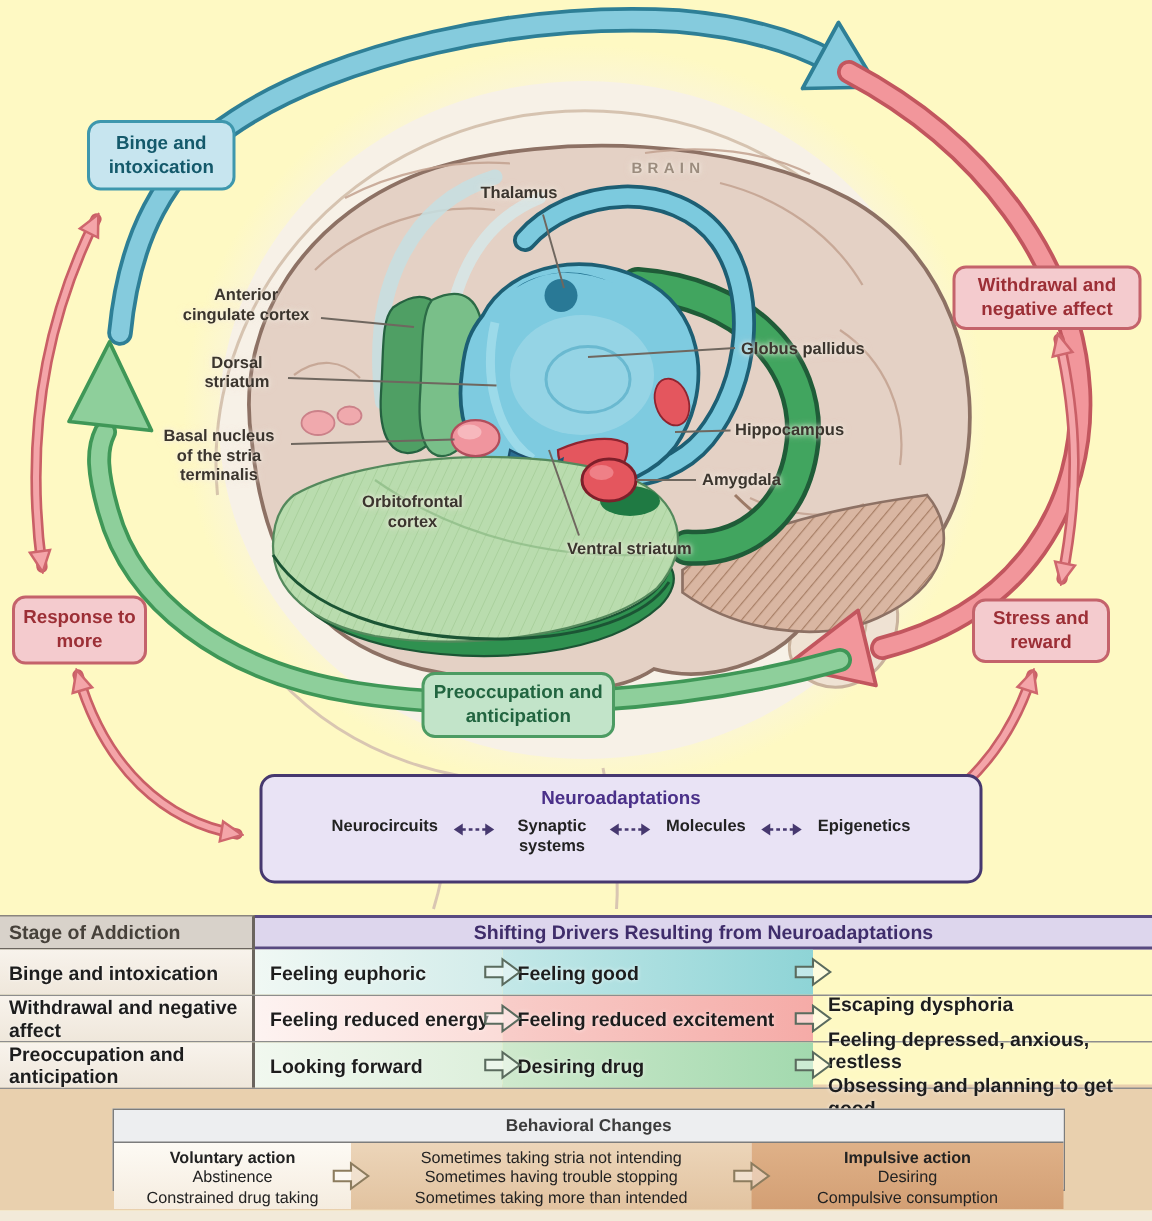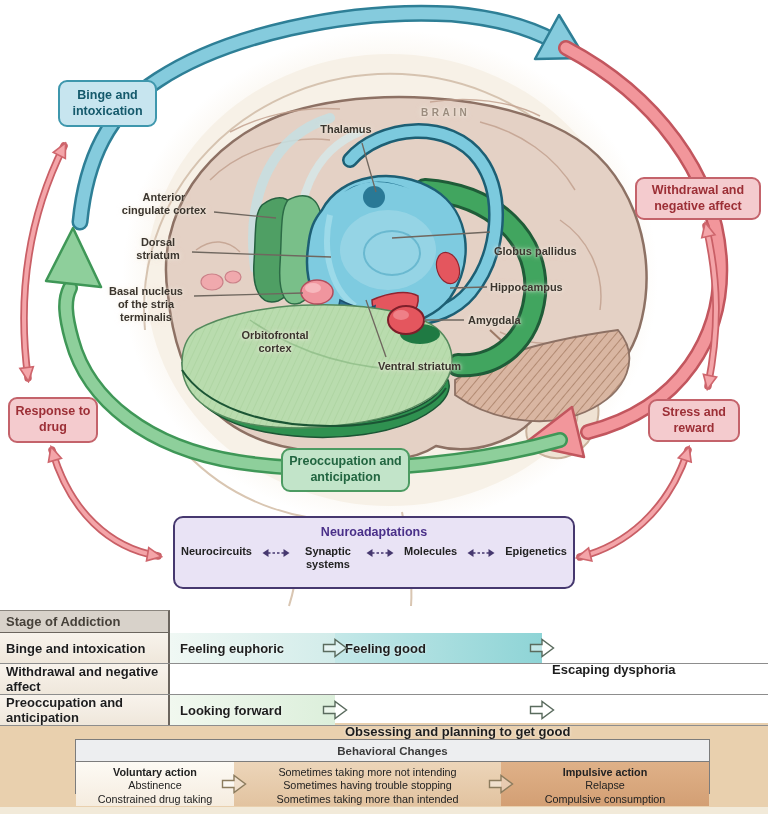--- a/index.html
+++ b/index.html
@@ -1,18 +1,18 @@
 <!DOCTYPE html>
 <html><head>
 <meta charset="utf-8">
 <style>
   html,body{margin:0;padding:0;background:#c9c2b8;}
   #stage{
     position:relative;width:768px;height:814px;overflow:hidden;
-    background:#ffffff;
+    background:#fef9c3;
     font-family:"Liberation Sans","DejaVu Sans",sans-serif;
   }
   
   .band-tan{position:absolute;left:0;top:723px;width:768px;height:84px;background:#e9d0ae;}
   .band-bottom{position:absolute;left:0;top:807px;width:768px;height:7px;background:#f2ead9;}
 
   
   svg.art{position:absolute;left:0;top:0;}
 
   
@@ -35,28 +35,28 @@
     position:absolute;font-size:11px;font-weight:700;line-height:1.18;color:#3b352e;
     text-align:center;text-shadow:0 0 3px rgba(246,240,230,.95), 0 0 6px rgba(246,240,230,.7);
   }
   .blabel.nw{white-space:nowrap;text-align:left;}
   #lbl-thalamus {left:306px;top:123px;width:80px;}
   #lbl-brain    {left:421px;top:107px;font-weight:600;font-size:10px;letter-spacing:3.5px;color:#9b8c7e;}
   #lbl-acc      {left:118px;top:191px;width:92px;}
   #lbl-dorsal   {left:128px;top:236px;width:60px;}
   #lbl-basal    {left:104px;top:285px;width:84px;}
   #lbl-ofc      {left:230px;top:329px;width:90px;}
-  #lbl-globus   {left:494px;top:245px;}
+  #lbl-globus   {left:494px;top:227px;}
   #lbl-hippo    {left:490px;top:281px;}
   #lbl-amygdala {left:468px;top:314px;}
   #lbl-ventral  {left:378px;top:360px;}
 
   
   #neuro{
-    position:absolute;left:173px;top:516px;width:402px;height:73px;box-sizing:border-box;
+    position:absolute;left:173px;top:516px;width:482px;height:73px;box-sizing:border-box;
     background:#e9e3f5;border:2.5px solid #46386f;border-radius:10px;text-align:center;
   }
   #neuro .title{margin-top:7px;font-size:12.5px;font-weight:700;color:#4a3089;}
   #neuro .row{display:flex;justify-content:center;align-items:flex-start;gap:9px;margin-top:6px;
     font-size:11px;font-weight:600;color:#222;}
   #neuro .row .wrapitem{width:56px;display:inline-block;line-height:1.2;}
   #neuro .darrow{margin-top:2px;}
 
   
   #tbl{position:absolute;left:0;top:610px;width:768px;font-size:13px;color:#1d1d1d;}
@@ -267,21 +267,21 @@
       <line x1="194" y1="296" x2="303" y2="293"></line>
       <line x1="490" y1="232" x2="392" y2="238"></line>
       <line x1="487" y1="287" x2="450" y2="288"></line>
       <line x1="464" y1="320" x2="424" y2="320"></line>
       <line x1="386" y1="357" x2="366" y2="300"></line>
     </g>
   </svg>
 
   <div class="sbox blue" id="box-binge">Binge and intoxication</div>
   <div class="sbox pink" id="box-withdrawal">Withdrawal and negative affect</div>
-  <div class="sbox pink" id="box-response">Response to drug</div>
+  <div class="sbox pink" id="box-response">Response to more</div>
   <div class="sbox pink" id="box-stress">Stress and reward</div>
   <div class="sbox green" id="box-preoccupation">Preoccupation and anticipation</div>
 
   <div class="blabel" id="lbl-thalamus">Thalamus</div>
   <div class="blabel nw" id="lbl-brain">BRAIN</div>
   <div class="blabel" id="lbl-acc">Anterior cingulate cortex</div>
   <div class="blabel" id="lbl-dorsal">Dorsal striatum</div>
   <div class="blabel" id="lbl-basal">Basal nucleus of the stria terminalis</div>
   <div class="blabel" id="lbl-ofc">Orbitofrontal cortex</div>
   <div class="blabel nw" id="lbl-globus">Globus pallidus</div>
@@ -310,72 +310,85 @@
           <path d="M7.5 2 L1.5 6 L7.5 10 Z" fill="#46386f"></path>
           <path d="M22.5 2 L28.5 6 L22.5 10 Z" fill="#46386f"></path>
         </svg>
       <span>Epigenetics</span>
     </div>
   </div>
 
   <div id="tbl">
     <div class="hdr">
       <div class="stage">Stage of Addiction</div>
+      <div class="drivers">Shifting Drivers Resulting from Neuroadaptations</div>
     </div>
 
     <div class="trow teal">
       <div class="stage">Binge and intoxication</div>
       <div class="dzone">
         <div class="dcell c1">Feeling euphoric</div>
         <div class="dcell c2">Feeling good</div>
         <div class="dcell c3">Escaping dysphoria</div>
         <svg class="blkarrow a1" width="26" height="22" viewBox="0 0 26 22">
             <path d="M1.5 7.5 H13 V2.5 L24.5 11 L13 19.5 V14.5 H1.5 Z" fill="rgba(255,255,255,0.45)" stroke="#5a6b5e" stroke-width="1.4"></path>
           </svg>
         <svg class="blkarrow a2" width="26" height="22" viewBox="0 0 26 22">
             <path d="M1.5 7.5 H13 V2.5 L24.5 11 L13 19.5 V14.5 H1.5 Z" fill="rgba(255,255,255,0.45)" stroke="#5a6b5e" stroke-width="1.4"></path>
           </svg>
       </div>
     </div>
 
     <div class="trow pinkr">
       <div class="stage">Withdrawal and negative affect</div>
+      <div class="dzone">
+        <div class="dcell c1">Feeling reduced energy</div>
+        <div class="dcell c2">Feeling reduced excitement</div>
+        <div class="dcell c3">Feeling depressed, anxious, restless</div>
+        <svg class="blkarrow a1" width="26" height="22" viewBox="0 0 26 22">
+            <path d="M1.5 7.5 H13 V2.5 L24.5 11 L13 19.5 V14.5 H1.5 Z" fill="rgba(255,255,255,0.45)" stroke="#5a6b5e" stroke-width="1.4"></path>
+          </svg>
+        <svg class="blkarrow a2" width="26" height="22" viewBox="0 0 26 22">
+            <path d="M1.5 7.5 H13 V2.5 L24.5 11 L13 19.5 V14.5 H1.5 Z" fill="rgba(255,255,255,0.45)" stroke="#5a6b5e" stroke-width="1.4"></path>
+          </svg>
+      </div>
     </div>
 
     <div class="trow greenr">
       <div class="stage">Preoccupation and anticipation</div>
       <div class="dzone">
         <div class="dcell c1">Looking forward</div>
+        <div class="dcell c2">Desiring drug</div>
         <div class="dcell c3">Obsessing and planning to get good</div>
         <svg class="blkarrow a1" width="26" height="22" viewBox="0 0 26 22">
             <path d="M1.5 7.5 H13 V2.5 L24.5 11 L13 19.5 V14.5 H1.5 Z" fill="rgba(255,255,255,0.45)" stroke="#5a6b5e" stroke-width="1.4"></path>
           </svg>
         <svg class="blkarrow a2" width="26" height="22" viewBox="0 0 26 22">
             <path d="M1.5 7.5 H13 V2.5 L24.5 11 L13 19.5 V14.5 H1.5 Z" fill="rgba(255,255,255,0.45)" stroke="#5a6b5e" stroke-width="1.4"></path>
           </svg>
       </div>
     </div>
   </div>
 
   <div id="behav">
     <div class="bhdr">Behavioral Changes</div>
     <div class="bbody">
       <div class="bcol v">
         <span class="bt">Voluntary action</span>
         <span>Abstinence</span>
         <span>Constrained drug taking</span>
       </div>
       <div class="bcol m">
-        <span>Sometimes taking more not intending</span>
+        <span>Sometimes taking stria not intending</span>
         <span>Sometimes having trouble stopping</span>
         <span>Sometimes taking more than intended</span>
       </div>
       <div class="bcol i">
         <span class="bt">Impulsive action</span>
-        <span>Relapse</span>
+        <span>Desiring</span>
         <span>Compulsive consumption</span>
       </div>
       <svg class="barrow ba1" width="26" height="22" viewBox="0 0 26 22">
           <path d="M1.5 7.5 H13 V2.5 L24.5 11 L13 19.5 V14.5 H1.5 Z" fill="rgba(255,255,255,0.4)" stroke="#8c7c5e" stroke-width="1.4"></path>
         </svg>
       <svg class="barrow ba2" width="26" height="22" viewBox="0 0 26 22">
           <path d="M1.5 7.5 H13 V2.5 L24.5 11 L13 19.5 V14.5 H1.5 Z" fill="rgba(255,255,255,0.4)" stroke="#8c7c5e" stroke-width="1.4"></path>
         </svg>
     </div>
   </div>

